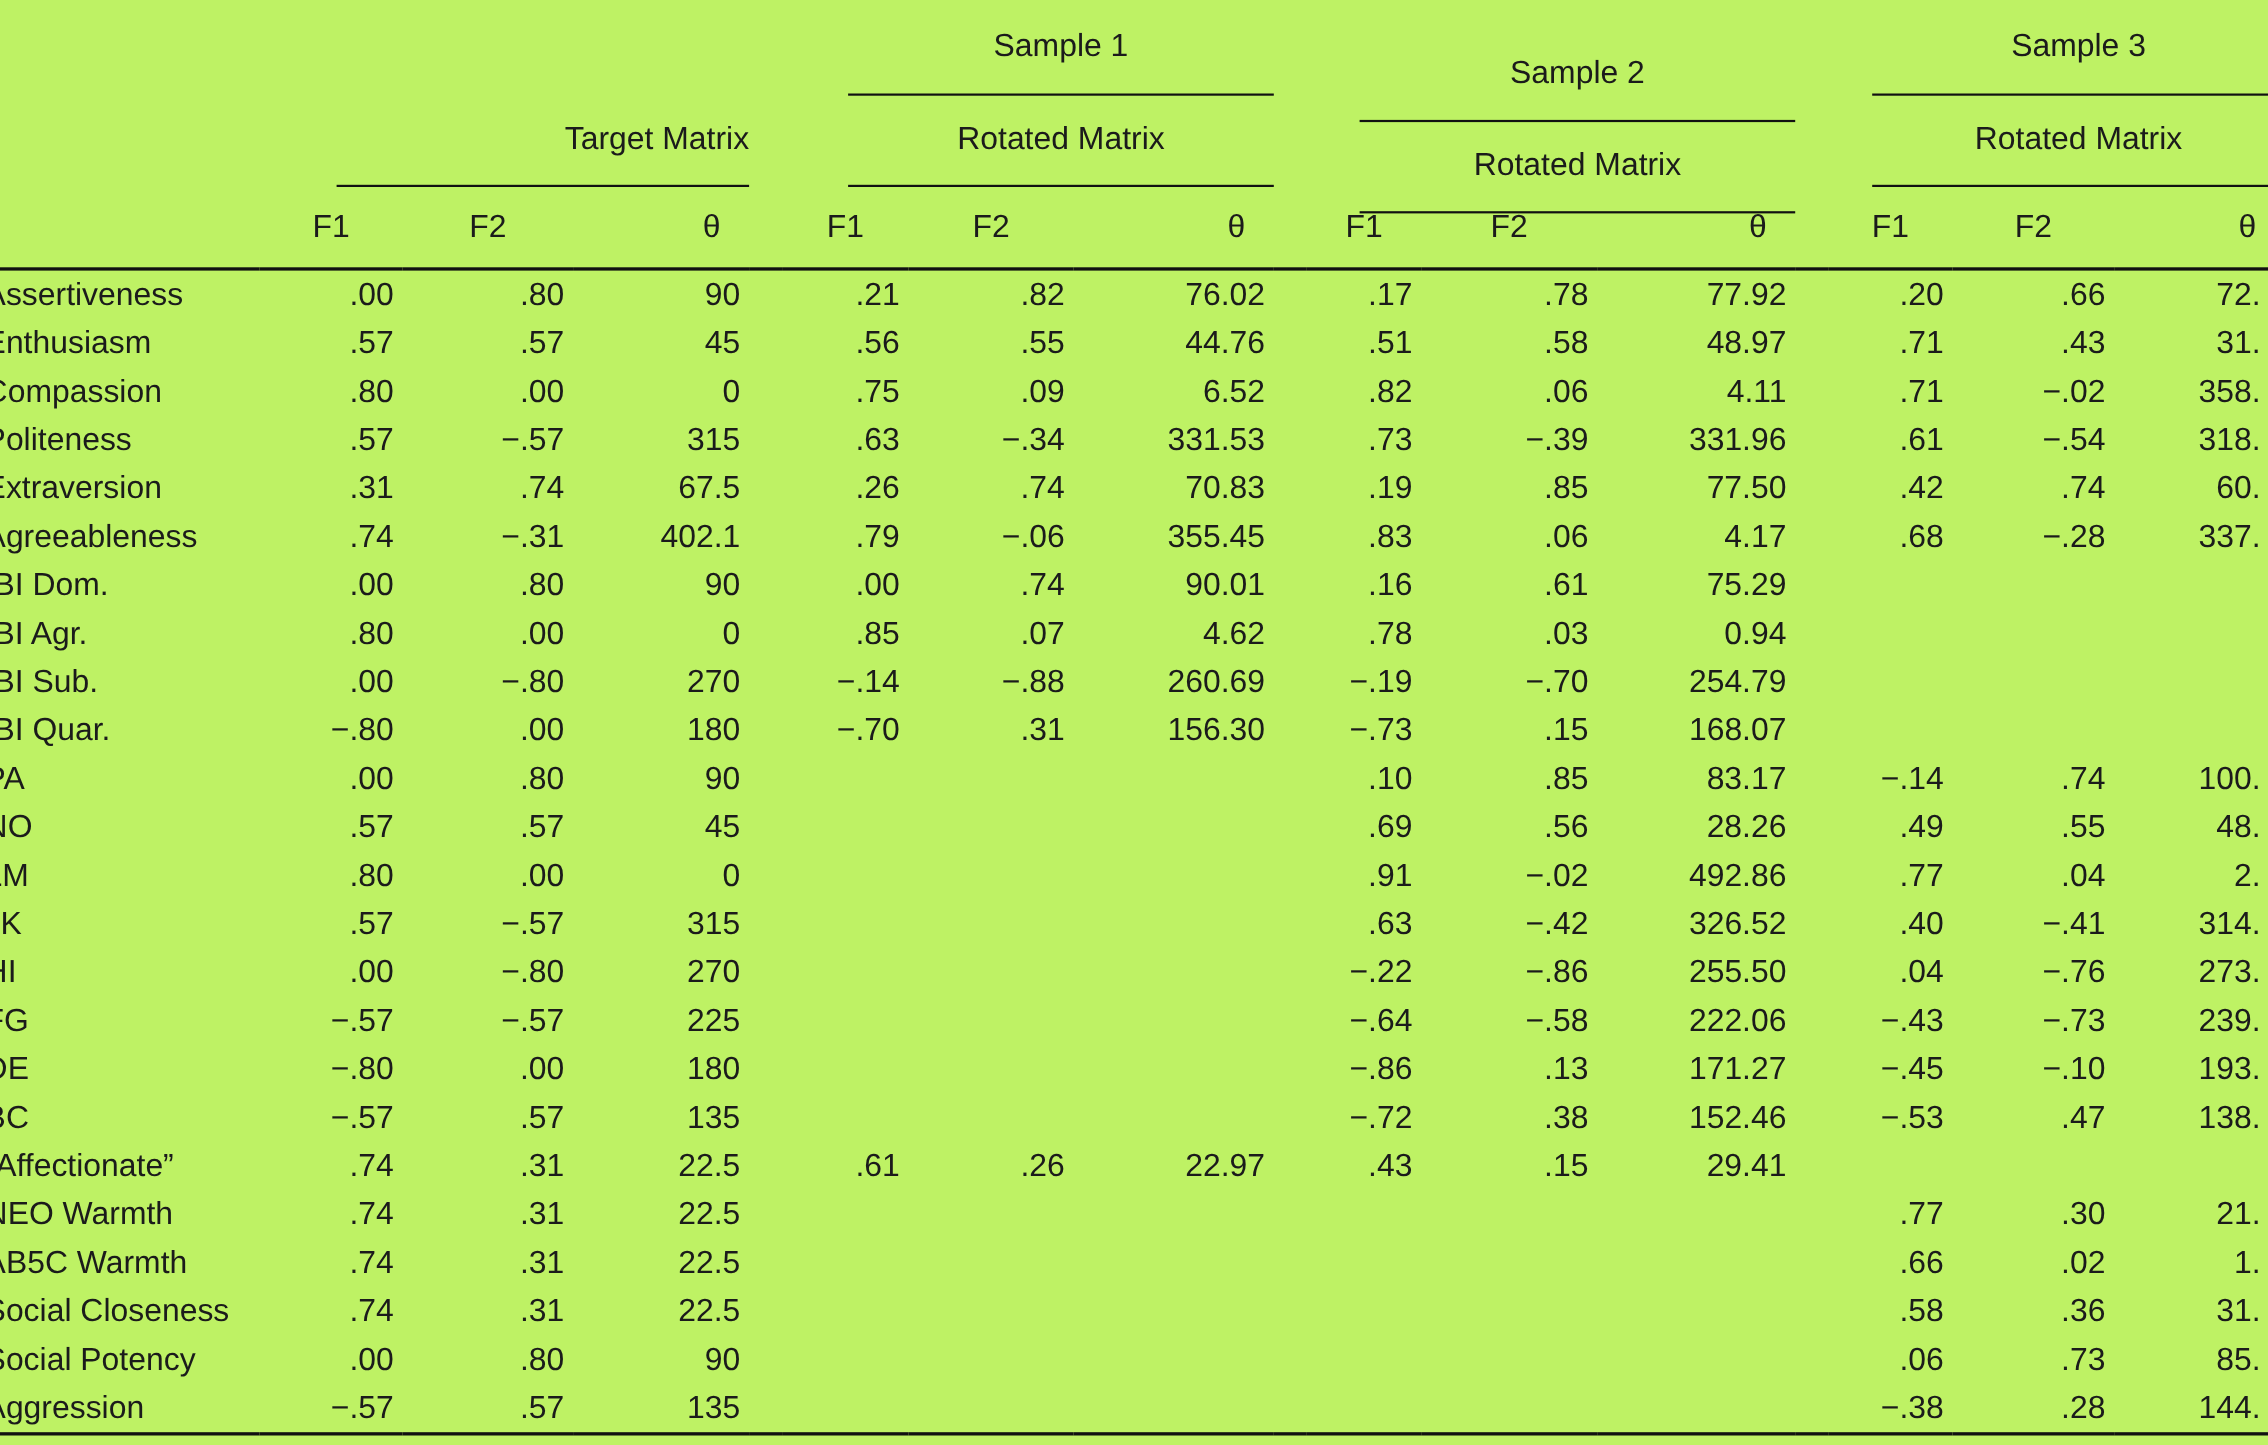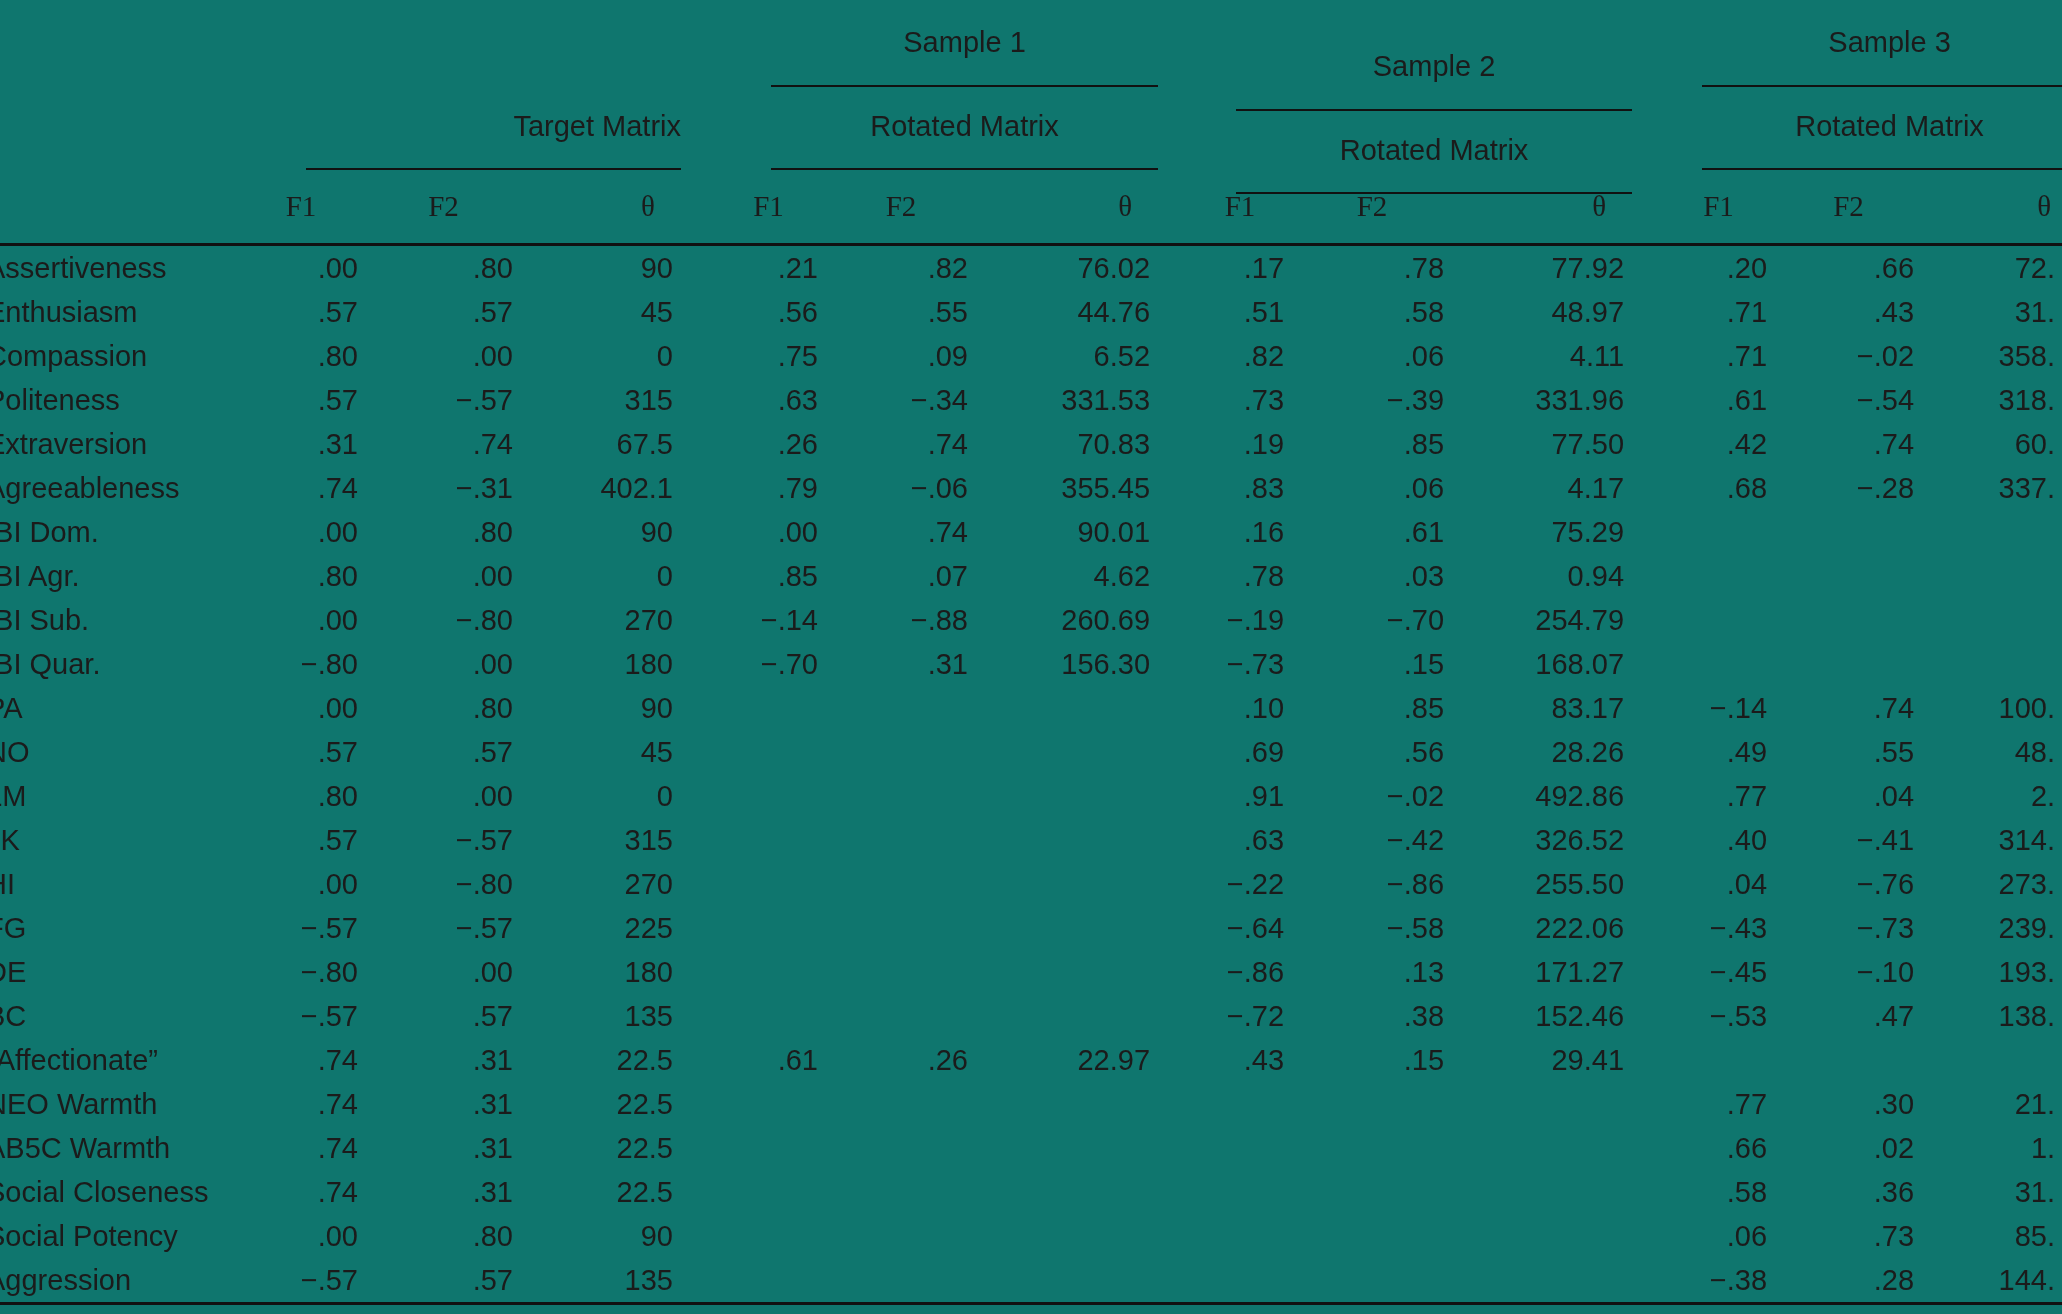--- a/index.html
+++ b/index.html
@@ -7,21 +7,21 @@
     width: 2062px; height: 1314px;
     overflow: hidden;
     background: #fdfdfd;
     font-family: "Liberation Sans", sans-serif;
     color: #1b1b1b;
   }
   #stage {
     position: absolute; left: 0; top: 0;
     width: 2062px; height: 1314px;
     overflow: hidden;
-    background: #0f766e;
+    background: #bef264;
   }
   
   #tablewrap {
     position: absolute; left: -14px; top: 0;
   }
   table.matrix {
     border-collapse: collapse;
     table-layout: fixed;
     width: 2091px;
     border-bottom: 3px solid #111;
@@ -45,21 +45,21 @@
 
   th, td {
     padding: 0;
     font-weight: normal;
     font-size: 29px;
     white-space: nowrap;
     overflow: visible;
   }
   thead tr.rowA th { height: 86px; vertical-align: middle; }
   thead tr.rowB th { height: 72px; vertical-align: middle; }
-  thead tr.rowC th { height: 74px; vertical-align: middle; border-bottom: 3px solid #111; font-family: Liberation Serif, serif; }
+  thead tr.rowC th { height: 74px; vertical-align: middle; border-bottom: 3px solid #111; }
 
   .rulewrap {
     border-bottom: 2px solid #111;
     height: 100%;
     display: flex;
     align-items: center;
     justify-content: center;
   }
   .rw-target  { margin-left: 70px; justify-content: flex-end; }
   .rw-s1      { margin-left: 60px; }

